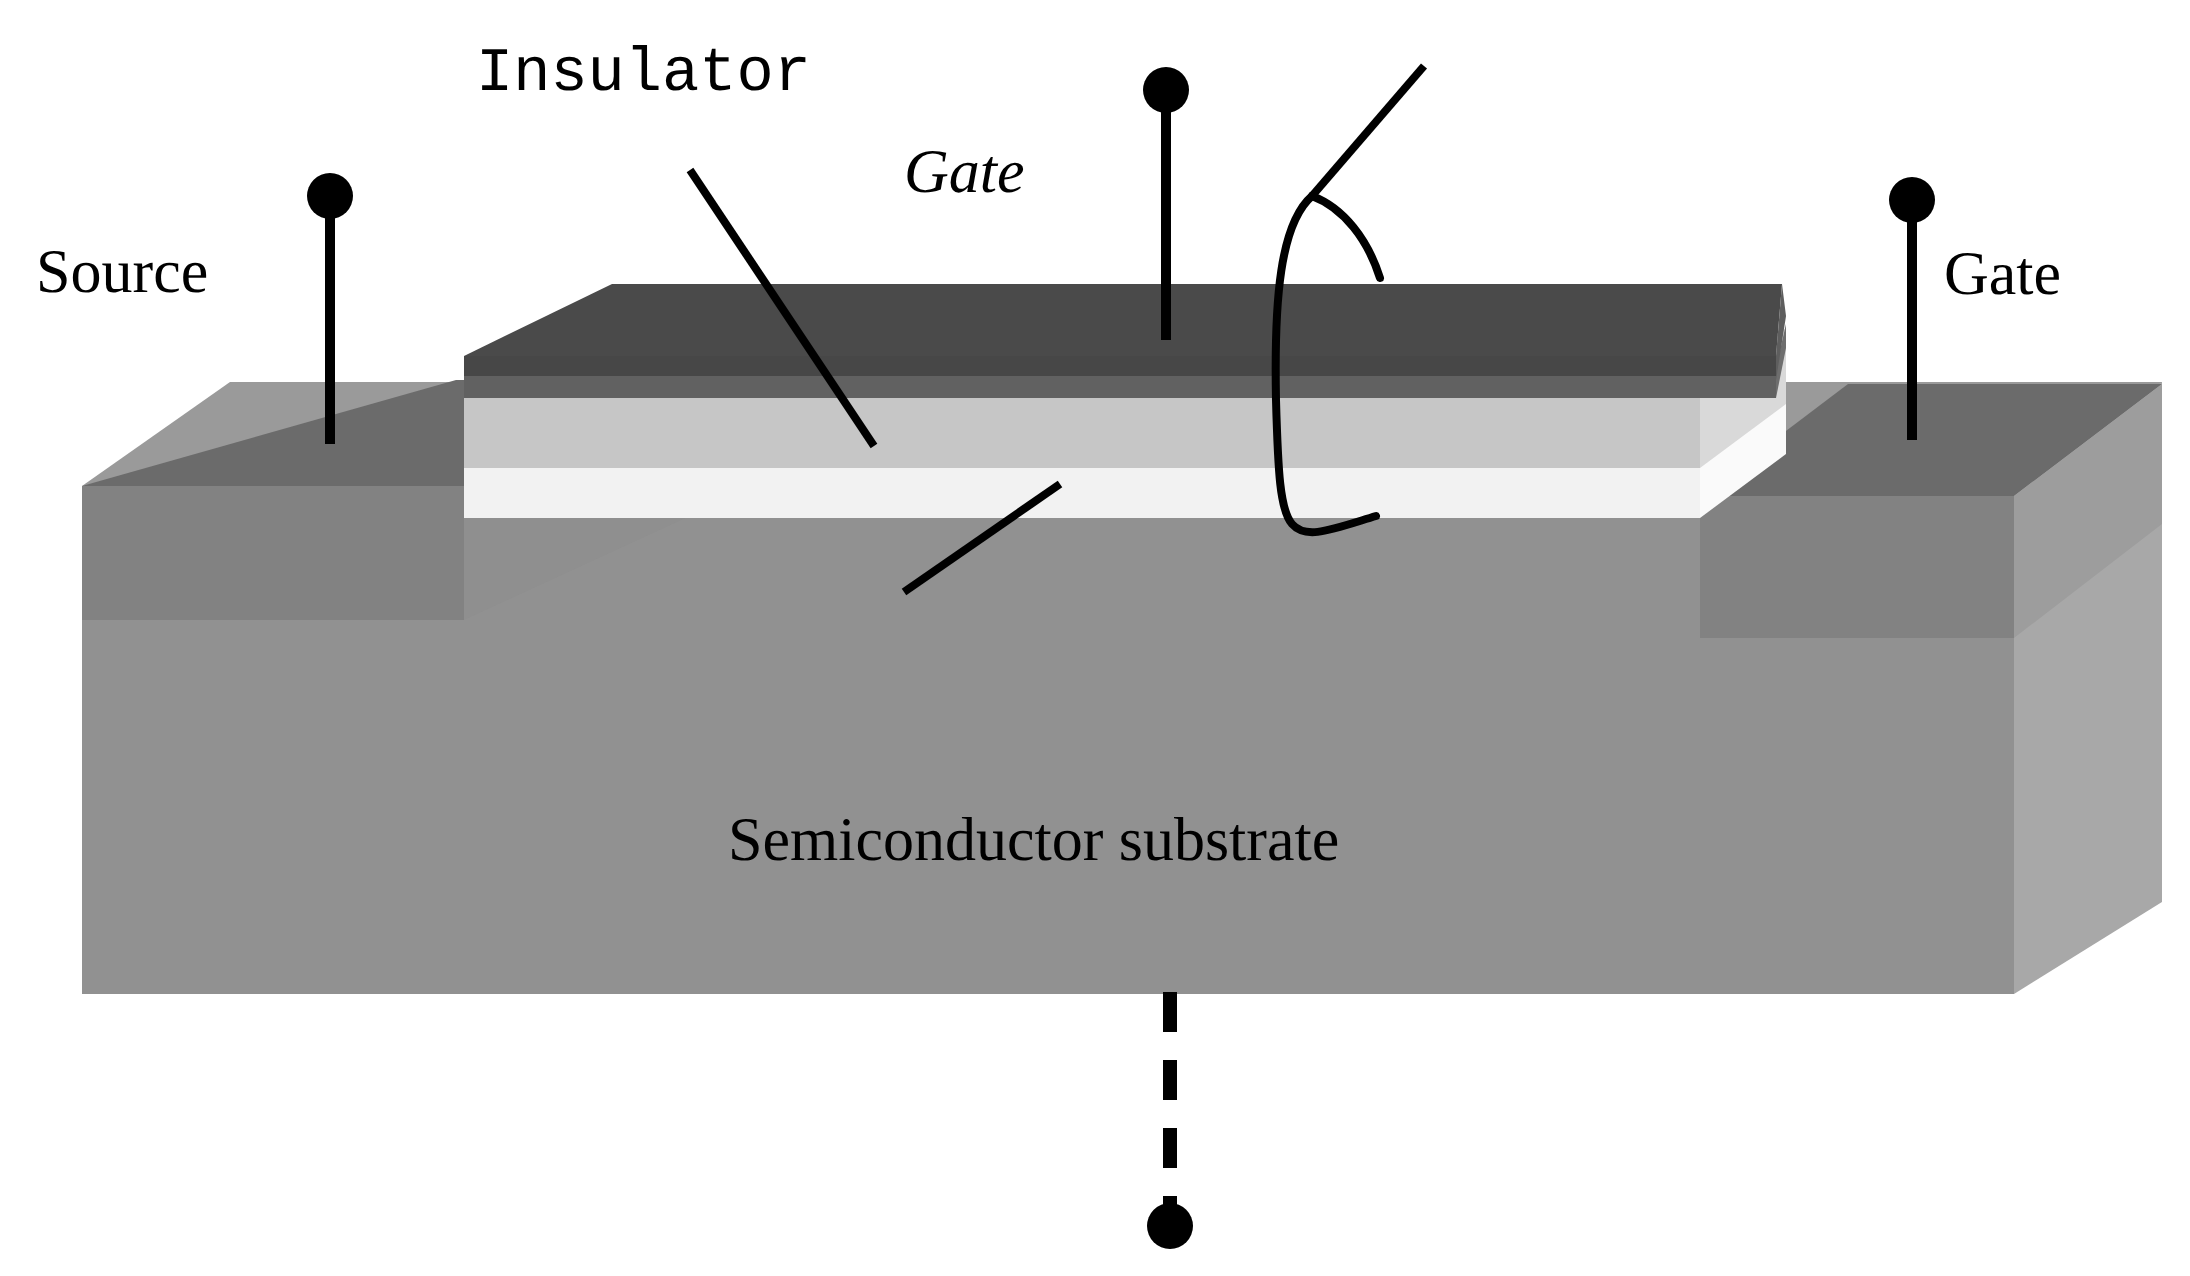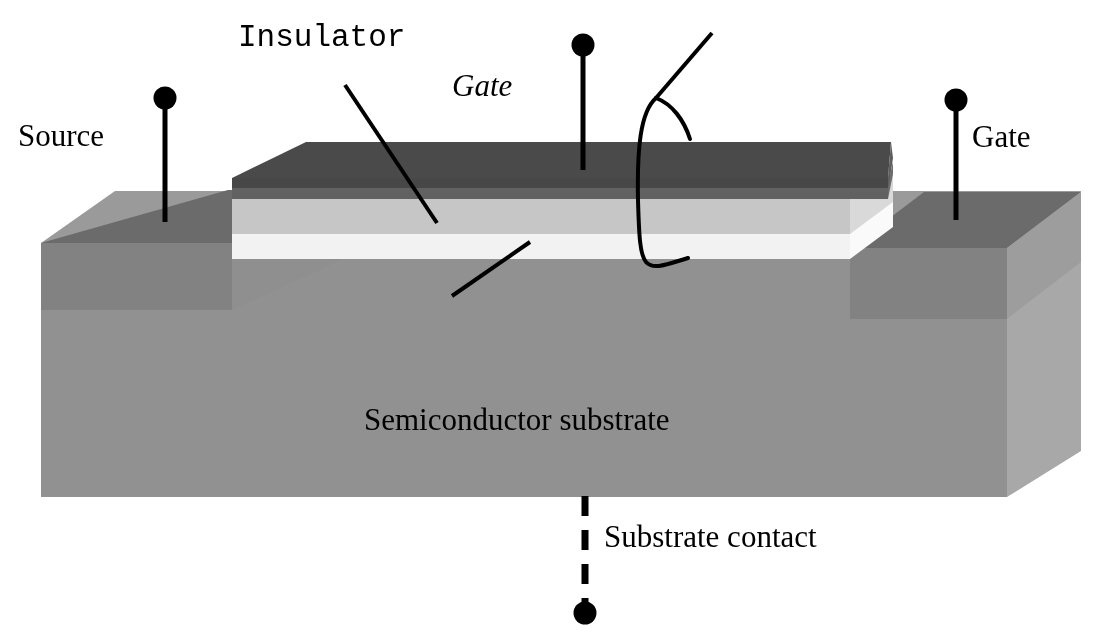--- a/index.html
+++ b/index.html
@@ -130,15 +130,14 @@
   <div class="lbl" id="label-insulator">Insulator</div>
 
   <div class="lbl" id="label-gate">Gate</div>
 
 
   <div class="lbl" id="label-drain">Gate</div>
 
 
   <div class="lbl" id="label-substrate">Semiconductor substrate</div>
 
-  <div class="lbl" id="label-substrate-contact">Substrate contact</div>
 
 </div>
 
 </body></html>

